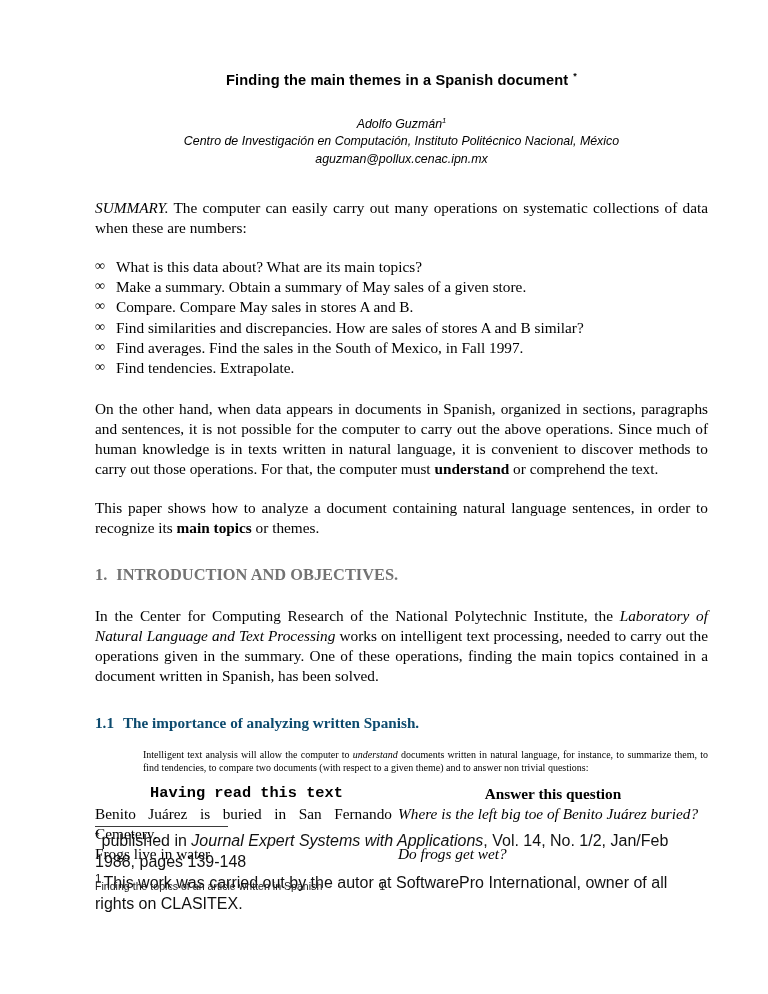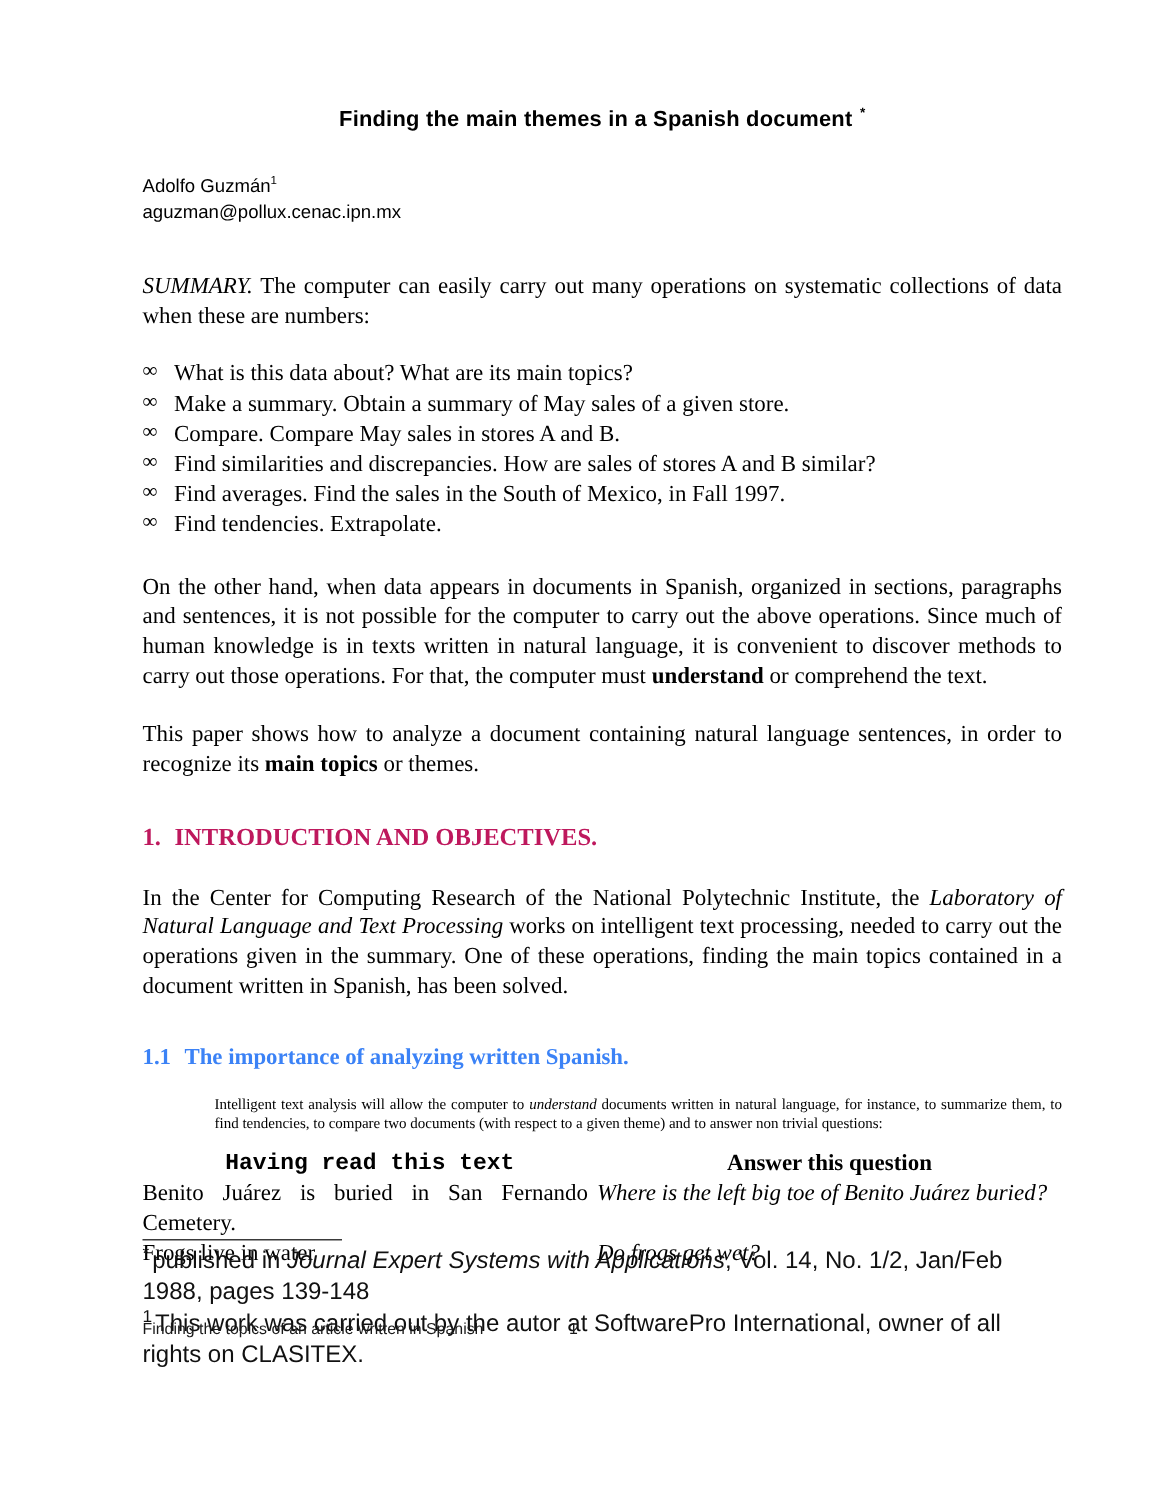--- a/index.html
+++ b/index.html
@@ -40,22 +40,23 @@
     margin: 0;
   }
   .sup {
     font-size: 0.62em;
     vertical-align: super;
     line-height: 0;
   }
   .title-sup { padding-left: 5px; }
 
   .author-block {
-    text-align: left;
-    font-family: "Liberation Sans", sans-serif;
+    text-align: center;
+    font-family: "Liberation Sans", sans-serif;
+    font-style: italic;
     font-size: 12.4px;
     line-height: 1.42;
     margin-top: 26px;
   }
   .author-name { display: block; }
   .author-affil { display: block; }
   .author-email { display: block; }
 
   
   .body-p {
@@ -186,44 +187,45 @@
 </head>
 <body>
 
 <div class="page">
   <div class="content">
 
     <div class="title-block">
       <h1 class="doc-title"><span>Finding the main themes in a Spanish document</span><span class="sup title-sup">*</span></h1>
       <div class="author-block">
         <span class="author-name"><span>Adolfo Guzmán</span><span class="sup">1</span></span>
+        <span class="author-affil">Centro de Investigación en Computación, Instituto Politécnico Nacional, México</span>
         <span class="author-email">aguzman@pollux.cenac.ipn.mx</span>
       </div>
     </div>
 
     <p class="body-p summary-p"><span class="summary-lead">SUMMARY.</span><span> The computer can easily carry out many operations on systematic collections of data when these are numbers:</span></p>
 
     <ul class="bullet-list">
       <li><span class="bullet-mark">∞</span><span>What is this data about? What are its main topics?</span></li>
       <li><span class="bullet-mark">∞</span><span>Make a summary. Obtain a summary of May sales of a given store.</span></li>
       <li><span class="bullet-mark">∞</span><span>Compare. Compare May sales in stores A and B.</span></li>
       <li><span class="bullet-mark">∞</span><span>Find similarities and discrepancies. How are sales of stores A and B similar?</span></li>
       <li><span class="bullet-mark">∞</span><span>Find averages. Find the sales in the South of Mexico, in Fall 1997.</span></li>
       <li><span class="bullet-mark">∞</span><span>Find tendencies. Extrapolate.</span></li>
     </ul>
 
     <p class="body-p para-gap-1"><span>On the other hand, when data appears in documents in Spanish, organized in sections, paragraphs and sentences, it is not possible for the computer to carry out the above operations. Since much of human knowledge is in texts written in natural language, it is convenient to discover methods to carry out those operations. For that, the computer must </span><b>understand</b><span> or comprehend the text.</span></p>
 
     <p class="body-p para-gap-2"><span>This paper shows how to analyze a document containing natural language sentences, in order to recognize its </span><b>main topics</b><span> or themes.</span></p>
 
-    <h2 class="h1-section" style="color:#be185d"><span class="h1-num">1.</span><span>INTRODUCTION AND OBJECTIVES.</span></h2>
+    <h2 class="h1-section" style="color:#737373"><span class="h1-num">1.</span><span>INTRODUCTION AND OBJECTIVES.</span></h2>
 
     <p class="body-p para-gap-1"><span>In the Center for Computing Research of the National Polytechnic Institute, the </span><i>Laboratory of Natural Language and Text Processing</i><span> works on intelligent text processing, needed to carry out the operations given in the summary. One of these operations, finding the main topics contained in a document written in Spanish, has been solved.</span></p>
 
-    <h3 class="h2-section" style="color:#3b82f6"><span class="h2-num">1.1</span><span>The importance of analyzing written Spanish.</span></h3>
+    <h3 class="h2-section" style="color:#0c4a6e"><span class="h2-num">1.1</span><span>The importance of analyzing written Spanish.</span></h3>
 
     <p class="indented-p"><span>Intelligent text analysis will allow the computer to </span><i>understand</i><span> documents written in natural language, for instance, to summarize them, to find tendencies, to compare two documents (with respect to a given theme) and to answer non trivial questions:</span></p>
 
     <table class="example-table">
       <thead>
         <tr>
           <th class="th-left">Having read this text</th>
           <th class="th-right">Answer this question</th>
         </tr>
       </thead>

